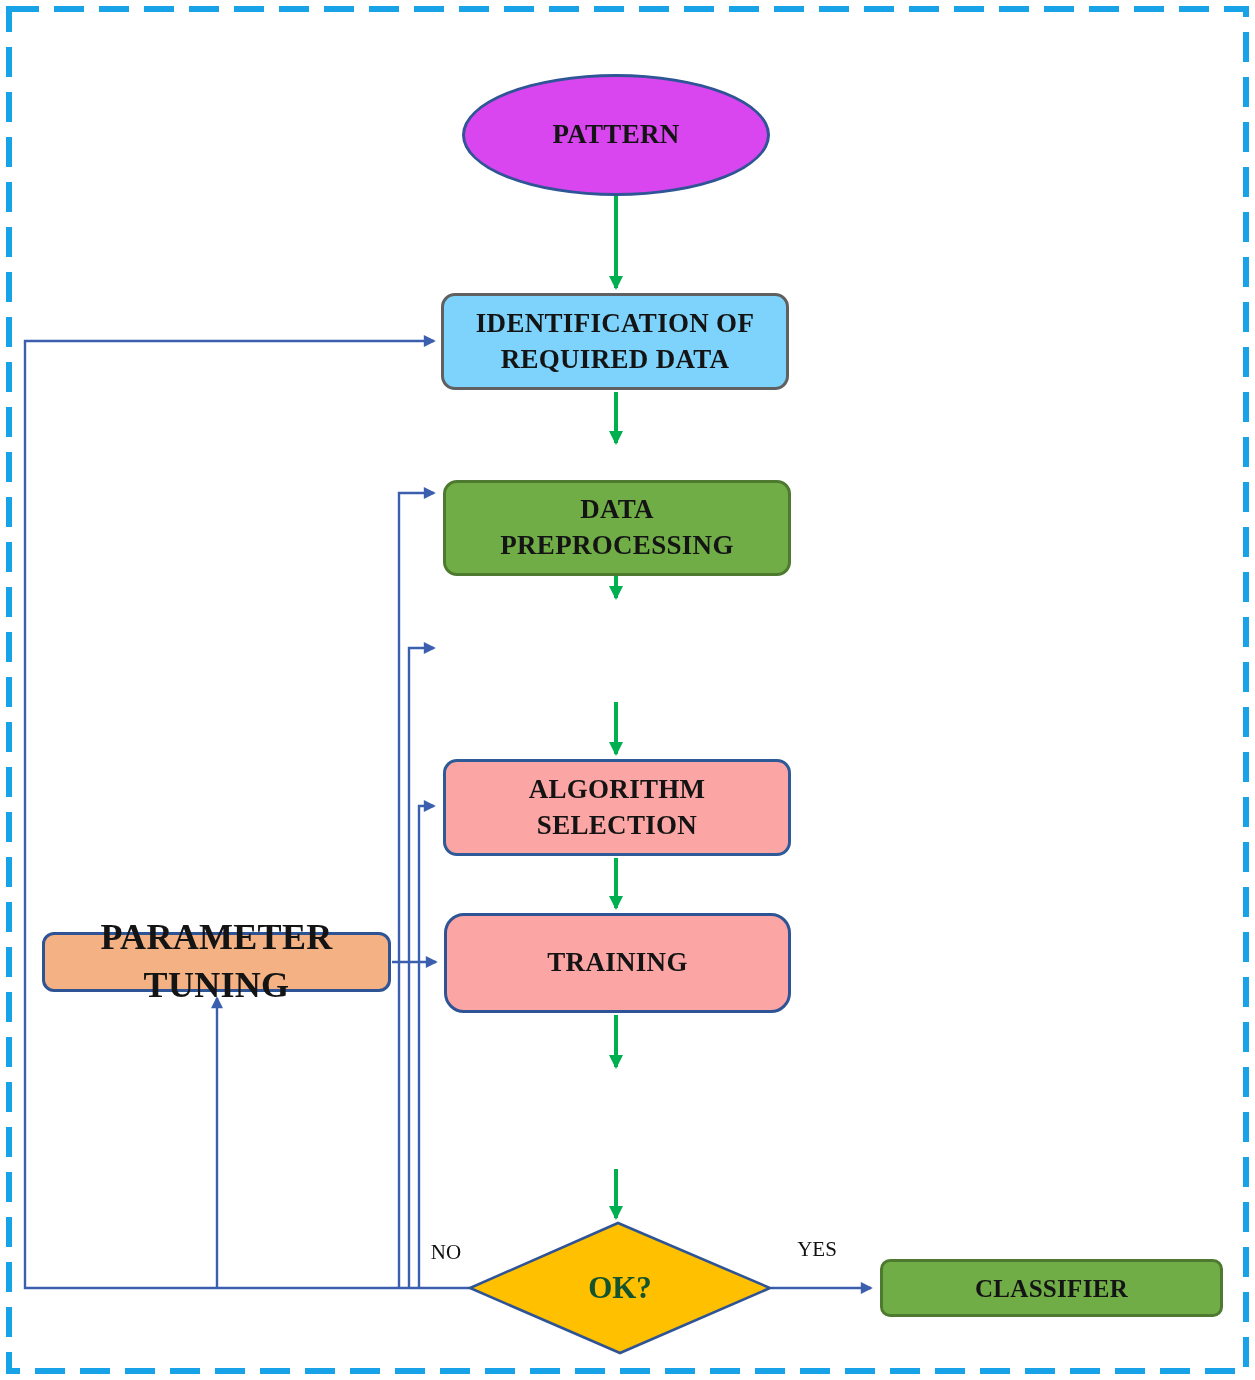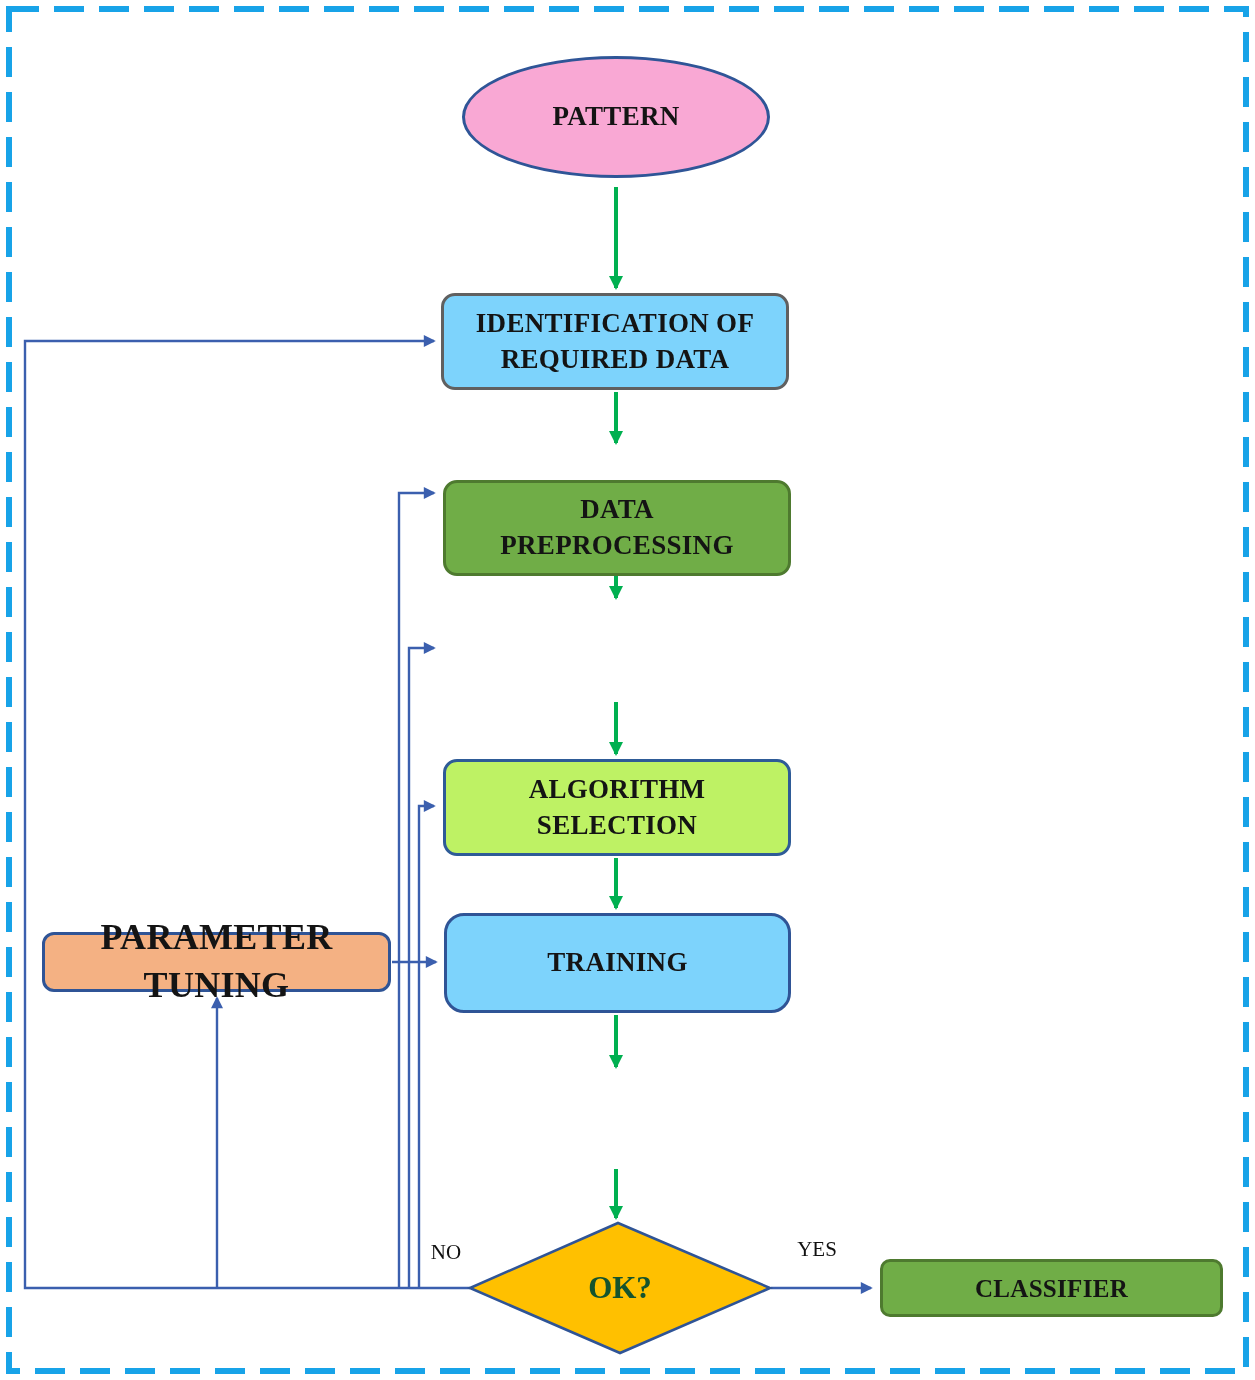--- a/index.html
+++ b/index.html
@@ -83,33 +83,33 @@
     <polyline points="399,1288 399,493 434,493" fill="none" stroke-width="2.4" marker-end="url(#arrow-blue)" stroke="#3B5FAE"></polyline>
     <polyline points="409,1288 409,648 434,648" fill="none" stroke-width="2.4" marker-end="url(#arrow-blue)" stroke="#3B5FAE"></polyline>
     <polyline points="419,1288 419,806 434,806" fill="none" stroke-width="2.4" marker-end="url(#arrow-blue)" stroke="#3B5FAE"></polyline>
     <line x1="217" y1="1288" x2="217" y2="998" stroke-width="2.4" marker-end="url(#arrow-blue)" stroke="#3B5FAE"></line>
     <line x1="392" y1="962" x2="436" y2="962" stroke-width="2.4" marker-end="url(#arrow-blue)" stroke="#3B5FAE"></line>
     <line x1="771" y1="1288" x2="871" y2="1288" stroke-width="2.4" marker-end="url(#arrow-blue)" stroke="#3B5FAE"></line>
 
     <polygon points="618,1223 770,1288 620,1353 470,1288" stroke-width="2.6" fill="#FFC000" stroke="#2F5496"></polygon>
   </svg>
 
-  <div class="node ellipse" style="left: 462px; top: 56px; width: 308px; height: 122px; background: #f9a8d4; border-color: rgb(47, 85, 151); text-align: center;">PATTERN</div>
+  <div class="node ellipse" style="left: 462px; top: 74px; width: 308px; height: 122px; background: #d946ef; border-color: rgb(47, 85, 151); text-align: center;">PATTERN</div>
 
   <div class="node rounded" style="left: 441px; top: 293px; width: 348px; height: 97px; background: #7dd3fc; border-color: rgb(96, 96, 96);">IDENTIFICATION OF
 REQUIRED DATA</div>
 
   <div class="node rounded" style="left: 443px; top: 449px; width: 348px; height: 96px; background: rgb(112, 173, 71); border-color: rgb(78, 122, 47); margin-top: 31px;">DATA
 PREPROCESSING</div>
 
 
-  <div class="node rounded" style="left: 443px; top: 759px; width: 348px; height: 97px; background: #bef264; border-color: rgb(46, 91, 151);">ALGORITHM
+  <div class="node rounded" style="left: 443px; top: 759px; width: 348px; height: 97px; background: #fca5a5; border-color: rgb(46, 91, 151);">ALGORITHM
 SELECTION</div>
 
-  <div class="node rounded" style="left: 444px; top: 913px; width: 347px; height: 100px; border-radius: 20px; background: #7dd3fc; border-color: rgb(47, 84, 150);">TRAINING</div>
+  <div class="node rounded" style="left: 444px; top: 913px; width: 347px; height: 100px; border-radius: 20px; background: #fca5a5; border-color: rgb(47, 84, 150);">TRAINING</div>
 
 
   <div class="node rounded" style="left: 42px; top: 932px; width: 349px; height: 60px; border-radius: 12px; font-size: 36px; background: rgb(244, 177, 131); border-color: rgb(47, 84, 150);">PARAMETER TUNING</div>
 
   <div class="node rounded" style="left: 880px; top: 1259px; width: 343px; height: 58px; border-radius: 10px; font-size: 25px; background: rgb(112, 173, 71); border-color: rgb(78, 122, 47);">CLASSIFIER</div>
 
   <div class="diamond-label" style="left:545px; top:1262px; width:150px; height:52px;">OK?</div>
 
   <div class="edge-label" style="left:420px; top:1240px; width:52px;">NO</div>
 

